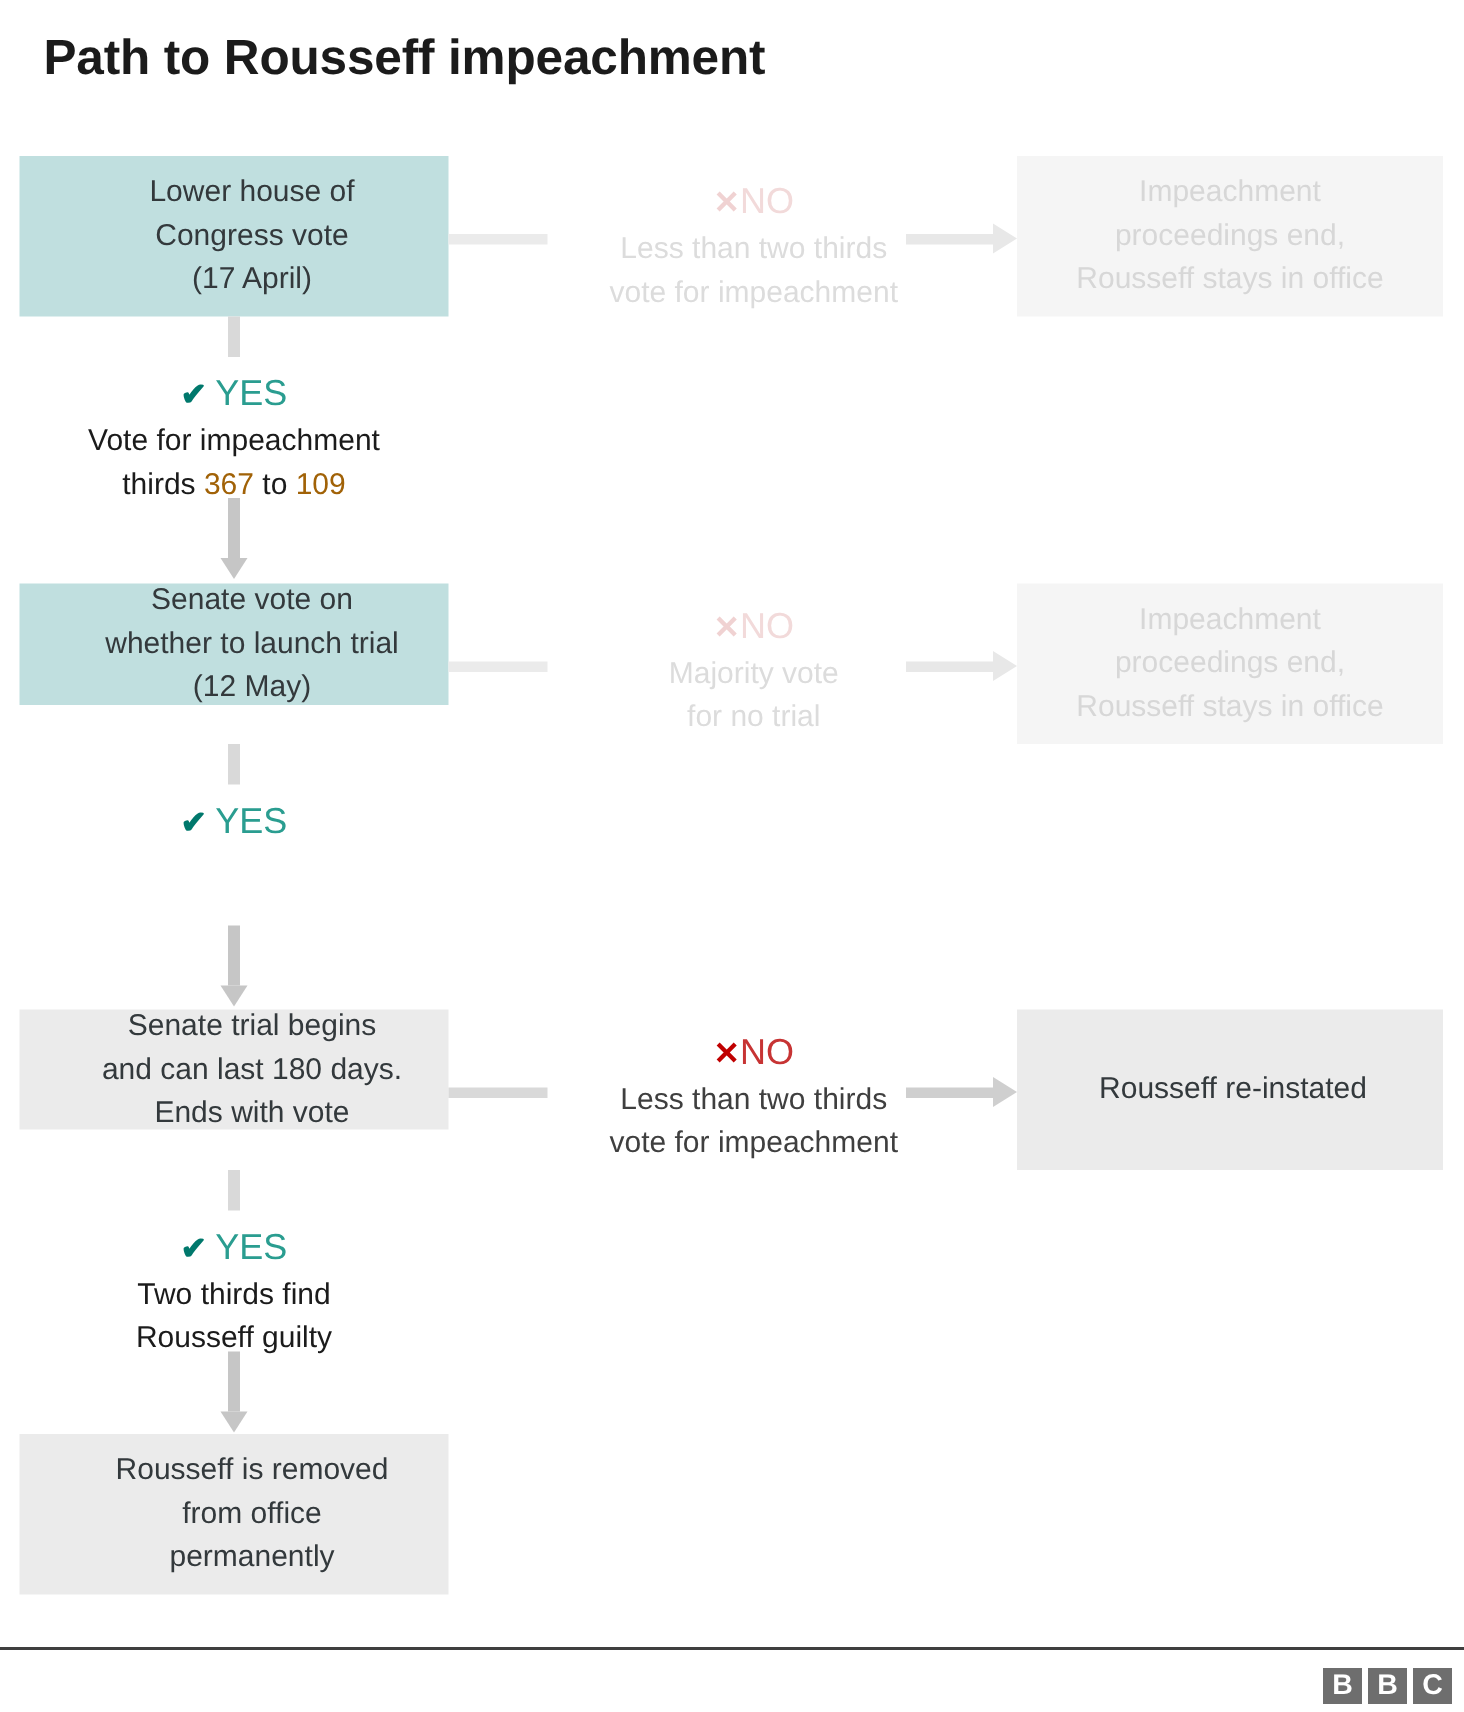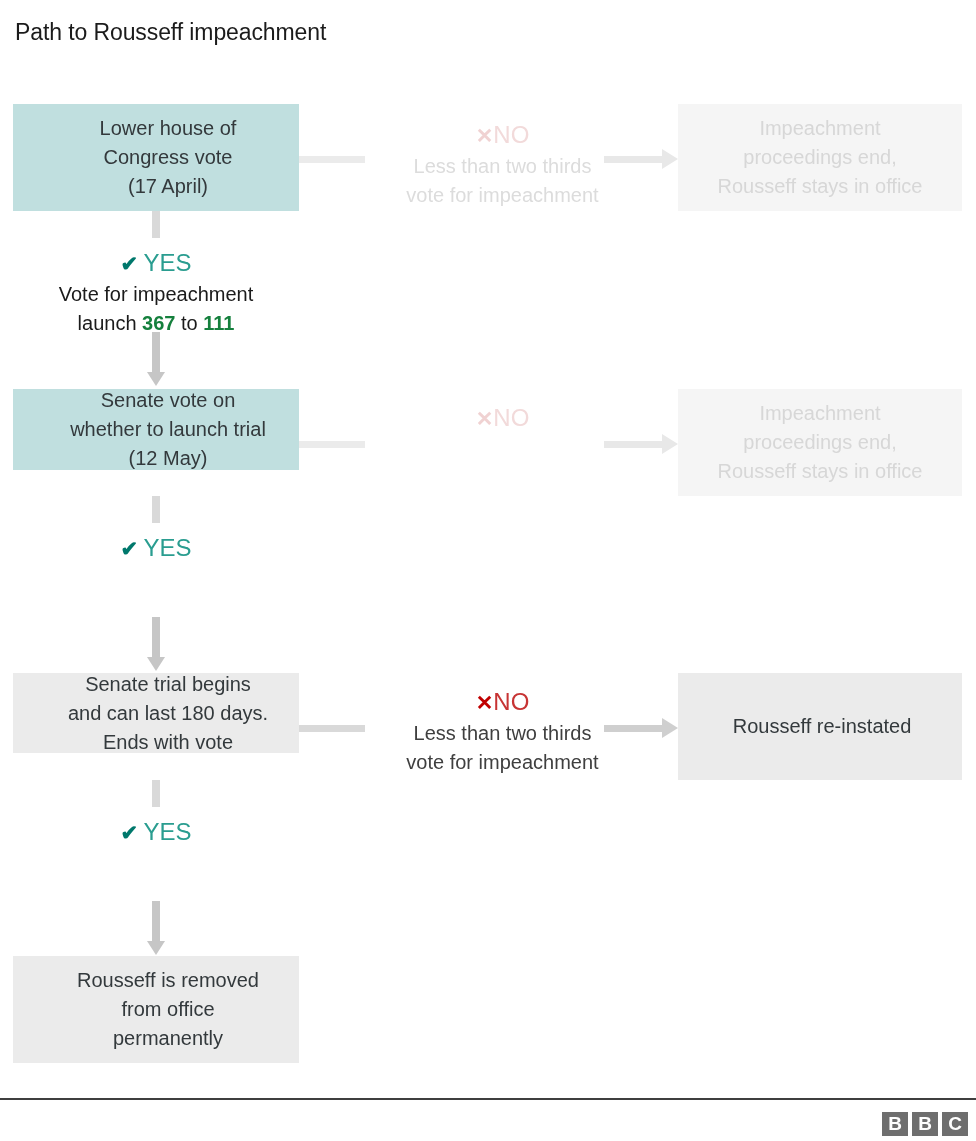--- a/index.html
+++ b/index.html
@@ -11,24 +11,24 @@
     width: 976px;
     height: 1141px;
     position: relative;
     font-family: "Liberation Sans", sans-serif;
     -webkit-font-smoothing: antialiased;
   }
 
   
   #chart-title {
     position: absolute;
-    left: 15px;
+    left: 29px;
     top: 19px;
-    font-size: 23px;
-    font-weight: normal;
+    font-size: 33px;
+    font-weight: bold;
     color: #1b1b1b;
     letter-spacing: -0.1px;
     white-space: nowrap;
   }
 
   
   .node-box {
     position: absolute;
     box-sizing: border-box;
     display: flex;
@@ -122,21 +122,21 @@
   .no .mark { color: #c00000; }
   .no .word { color: #c73434; }
   .no .detail { color: #3f3f3f; }
 
   .no.faded .mark { color: #f0d2d2; }
   .no.faded .word { color: #f2dada; }
   .no.faded .detail { color: #dcdcdc; }
 
   .branch .detail { display: block; white-space: pre-line; }
 
-  strong.num { font-weight: bold; color: #15803d; }
+  strong.num { font-weight: normal; color: #a16207; }
 
   
   #footer-rule {
     position: absolute;
     left: 0;
     top: 1098px;
     width: 976px;
     height: 2px;
     background: #3f3f3f;
   }
@@ -193,40 +193,42 @@
 
 <div class="v-conn stub" style="top:211px; height:27px;">
   <i class="stem" style="height:27px;"></i>
 </div>
 
 <div class="branch yes" style="left:13px; top:248px; width:286px;">
   <span class="verdict">
     <span class="mark">✔</span>&nbsp;<span class="word">YES</span>
   </span>
   <span class="detail">Vote for impeachment</span>
-  <span class="detail"><span>launch </span><strong class="num">367</strong><span> to </span><strong class="num">111</strong></span>
+  <span class="detail"><span>thirds </span><strong class="num">367</strong><span> to </span><strong class="num">109</strong></span>
 </div>
 
 <div class="v-conn" style="top:332px; height:54px;">
   <i class="stem" style="height:40px;"></i>
   <i class="head" style="top:40px;"></i>
 </div>
 
 <div class="node-box teal node-left" style="top:389px; height:81px;">
   <span style="white-space:pre-line">Senate vote on
 whether to launch trial
 (12 May)</span>
 </div>
 
 <div class="h-line faded" style="left:299px; top:441px; width:66px;"></div>
 
 <div class="branch no faded" style="left:365px; top:403px; width:275px;">
   <span class="verdict">
     <span class="mark">✕</span><span class="word">NO</span>
   </span>
+  <span class="detail">Majority vote
+for no trial</span>
 </div>
 
 <div class="h-arrow faded" style="left:604px; top:441px; width:58px;">
     <i class="tip"></i>
   </div>
 
 <div class="node-box faded node-right" style="top:389px; height:107px;">
   <span style="white-space:pre-line">Impeachment
 proceedings end,
 Rousseff stays in office</span>
@@ -272,20 +274,22 @@
 </div>
 
 <div class="v-conn stub" style="top:780px; height:27px;">
   <i class="stem" style="height:27px;"></i>
 </div>
 
 <div class="branch yes" style="left:13px; top:817px; width:286px;">
   <span class="verdict">
     <span class="mark">✔</span>&nbsp;<span class="word">YES</span>
   </span>
+  <span class="detail">Two thirds find
+Rousseff guilty</span>
 </div>
 
 <div class="v-conn" style="top:901px; height:54px;">
   <i class="stem" style="height:40px;"></i>
   <i class="head" style="top:40px;"></i>
 </div>
 
 <div class="node-box grey node-left" style="top:956px; height:107px;">
   <span style="white-space:pre-line">Rousseff is removed
 from office

